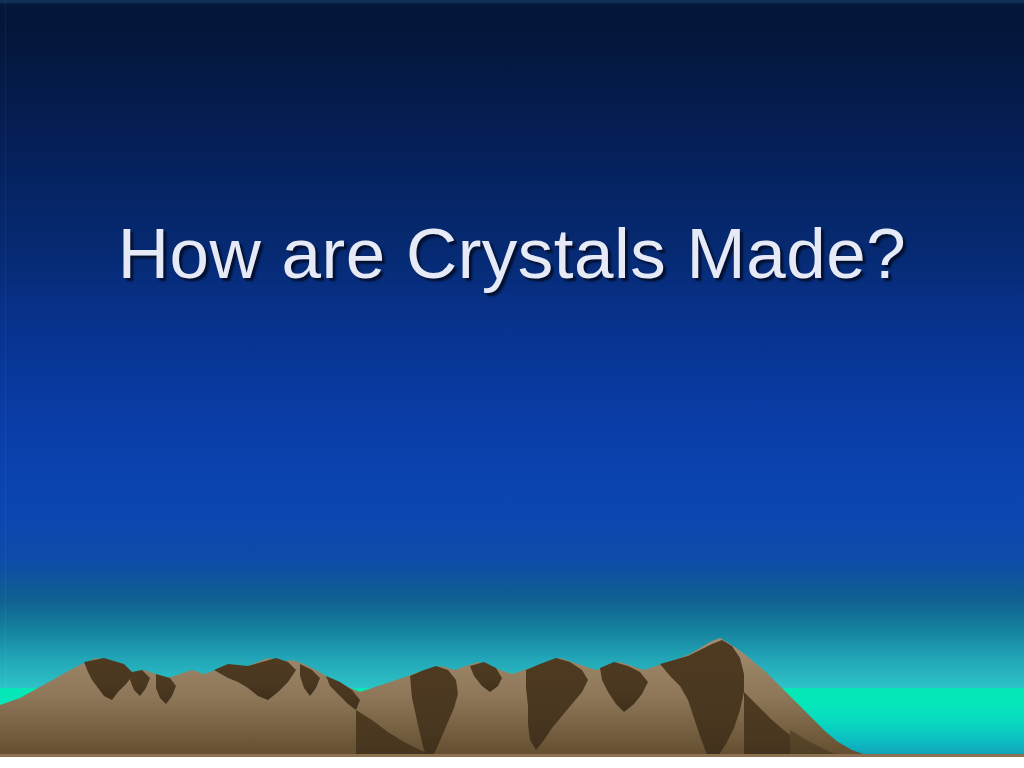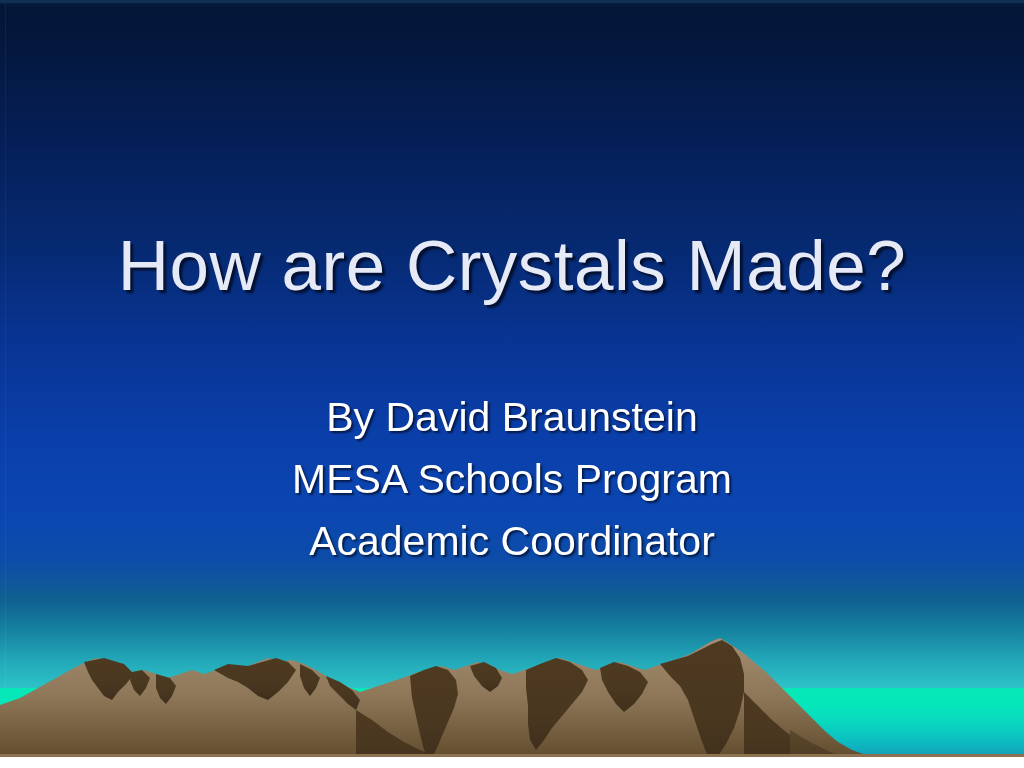--- a/index.html
+++ b/index.html
@@ -130,21 +130,20 @@
   .title {
     display: inline-block;
     font-family: "Liberation Sans", sans-serif;
     font-size: 71px;
     font-weight: 400;
     line-height: 84px;
     letter-spacing: 0.5px;
     color: #e6eaf6;
     text-shadow: 3px 3px 2px rgba(3, 12, 38, 0.85);
     white-space: nowrap;
-    margin-top: 12px;
   }
 
   .subtitle-block {
     position: absolute;
     left: 0;
     top: 386px;
     width: 1024px;
     text-align: center;
   }
   .subtitle-line {
@@ -236,19 +235,14 @@
     </svg>
   </div>
 
   <div class="ground-edge"></div>
   <div class="bottom-white"></div>
 
   <div class="title-block">
     <span class="title">How are Crystals Made?</span>
   </div>
 
-  <div class="subtitle-block">
-    <div class="subtitle-line">By David Braunstein</div>
-    <div class="subtitle-line">MESA Schools Program</div>
-    <div class="subtitle-line">Academic Coordinator</div>
-  </div>
 
 </div>
 
 </body></html>

